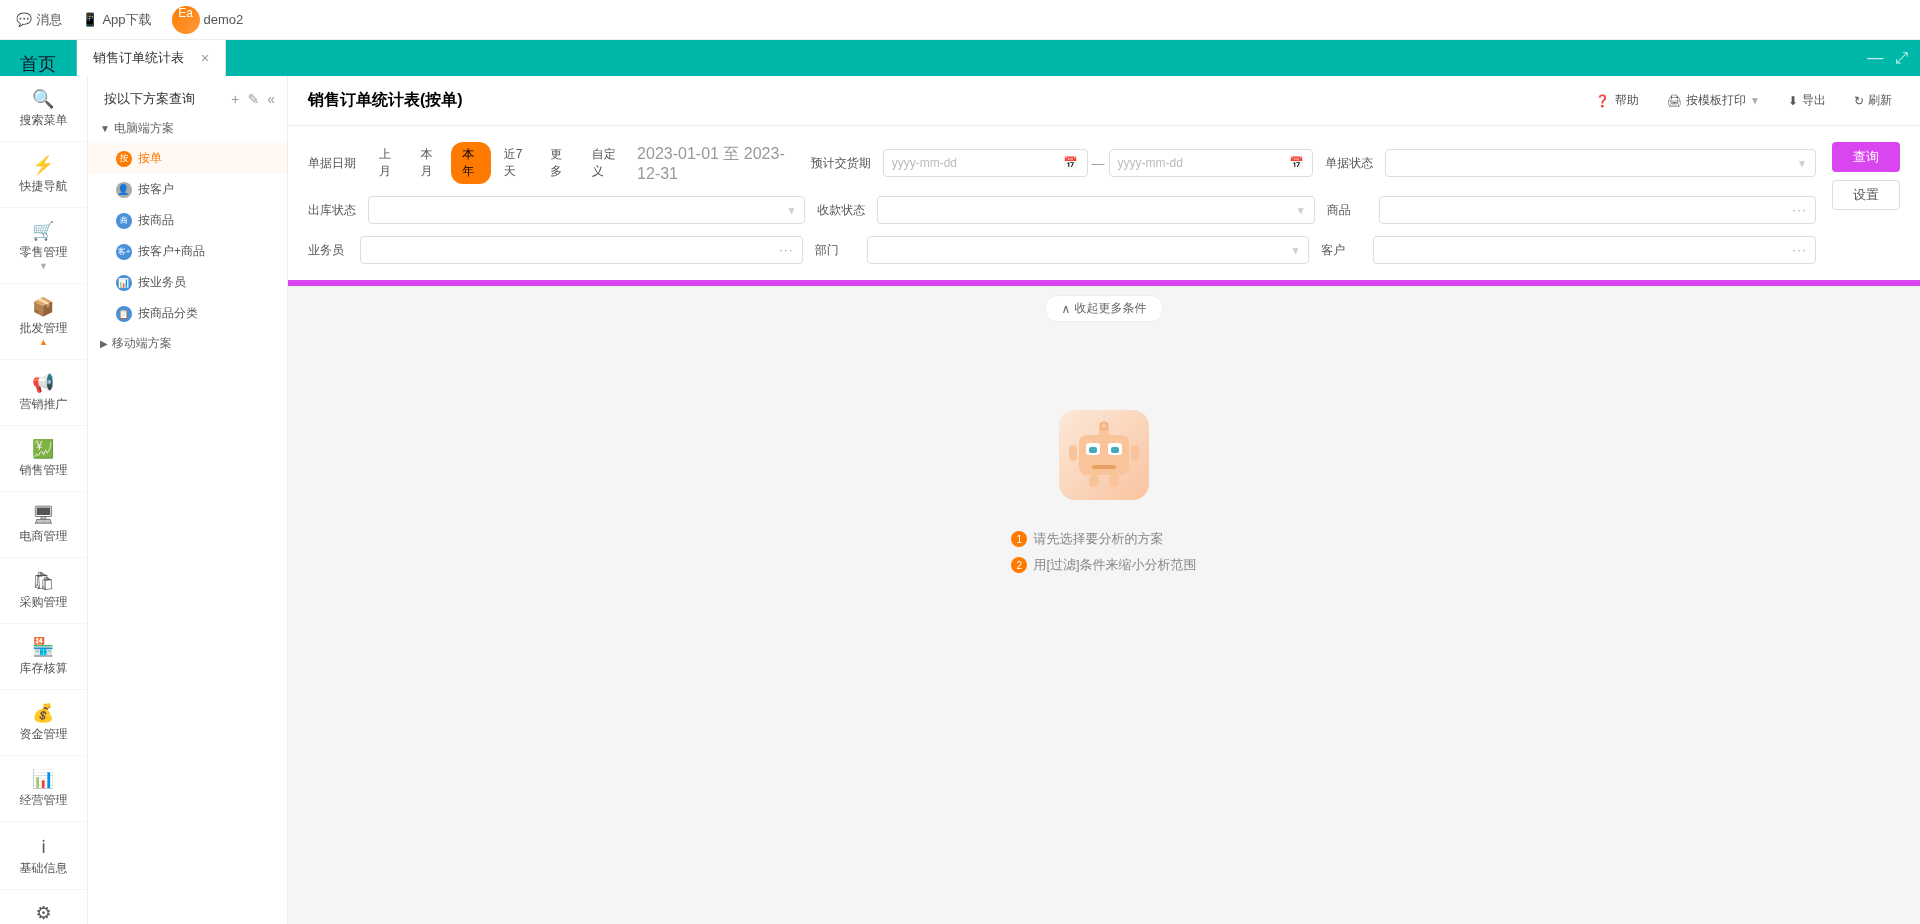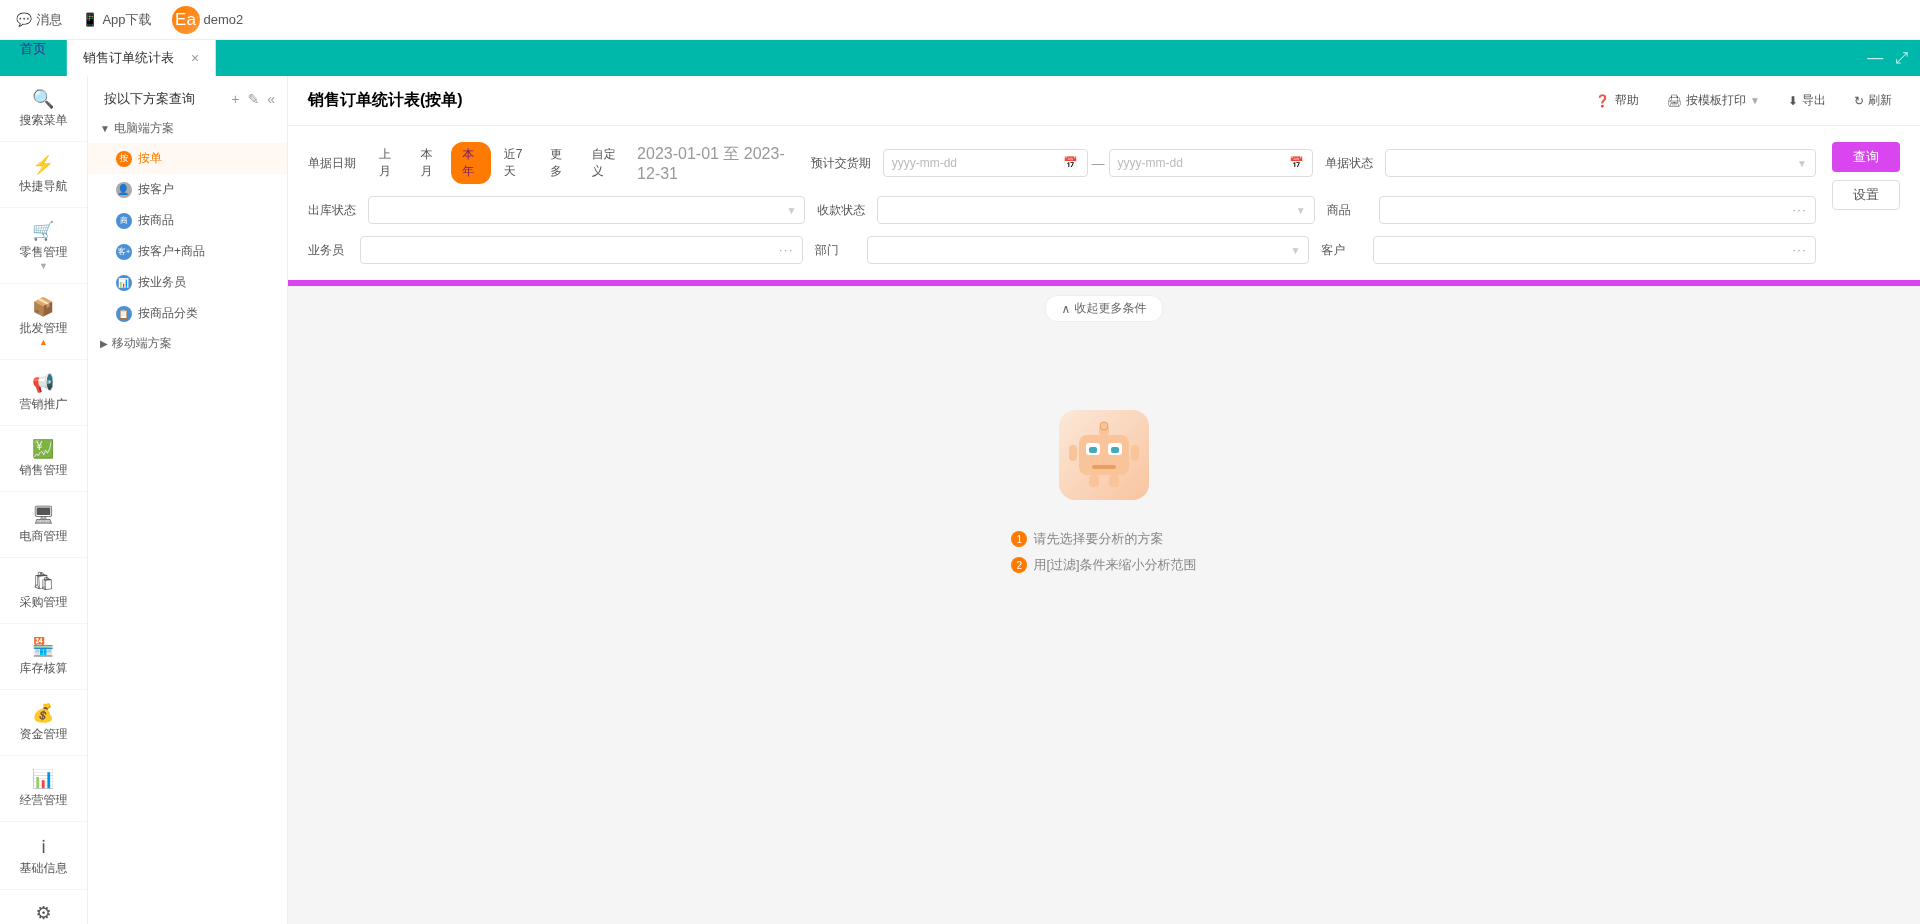--- a/index.html
+++ b/index.html
@@ -25,35 +25,35 @@
       text-align: center;
     }
     .topbar-app-name { font-size: 12px; color: #666; }
     .topbar-dropdown { display: flex; align-items: center; gap: 4px; font-size: 13px; color: #333; cursor: pointer; }
     .topbar-dropdown svg { width: 12px; height: 12px; }
     .topbar-right { display: flex; align-items: center; gap: 20px; }
     .topbar-right-item { display: flex; align-items: center; gap: 4px; font-size: 13px; color: #555; cursor: pointer; }
     .user-avatar {
       width: 28px; height: 28px; border-radius: 50%;
       background: linear-gradient(135deg, #ff7a00, #ff9a3c);
-      display: flex; align-items: center; justify-content: center;
-      color: #fff; font-size: 17px;
+      display: flex; justify-content: center;
+      color: #fff; font-size: 12px;
     }
 
     
     .tabbar {
       height: 36px;
       background: #00b8a9;
       display: flex;
       align-items: stretch;
     }
     .tab-home {
       padding: 0 20px;
-      display: flex; align-items: flex-start;
-      color: #4c1d95; font-size: 13px; cursor: pointer;
+      display: flex; align-items: flex-end;
+      color: #0f172a; font-size: 18px; cursor: pointer;
       border-right: 1px solid rgba(255,255,255,0.2);
     }
     .tab-active {
       background: #fff;
       padding: 0 16px;
       display: flex; align-items: center; gap: 17px;
       color: #333; font-size: 13px; cursor: pointer;
       border-right: 1px solid #ddd;
     }
     .tab-close { color: #999; font-size: 14px; cursor: pointer; }
@@ -154,21 +154,21 @@
     
     .filter-area {
       background: #fff;
       padding: 16px 20px;
       border-bottom: 6px solid #d946ef;
     }
     .date-btn {
       padding: 3px 10px; border-radius: 12px;
       font-size: 12px; cursor: pointer; border: 1px solid transparent;
     }
-    .date-btn.active { background: #ff7a00; color: #701a75; }
+    .date-btn.active { background: #ff7a00; color: #000000; }
     .date-btn:not(.active) { color: #555; }
     .btn-query {
       background: #d946ef; color: #fff;
       border: none; border-radius: 4px;
       padding: 6px 20px; font-size: 13px; cursor: pointer;
       white-space: nowrap;
     }
     .btn-settings {
       background: #fff; color: #555;
       border: 1px solid #ddd; border-radius: 4px;

